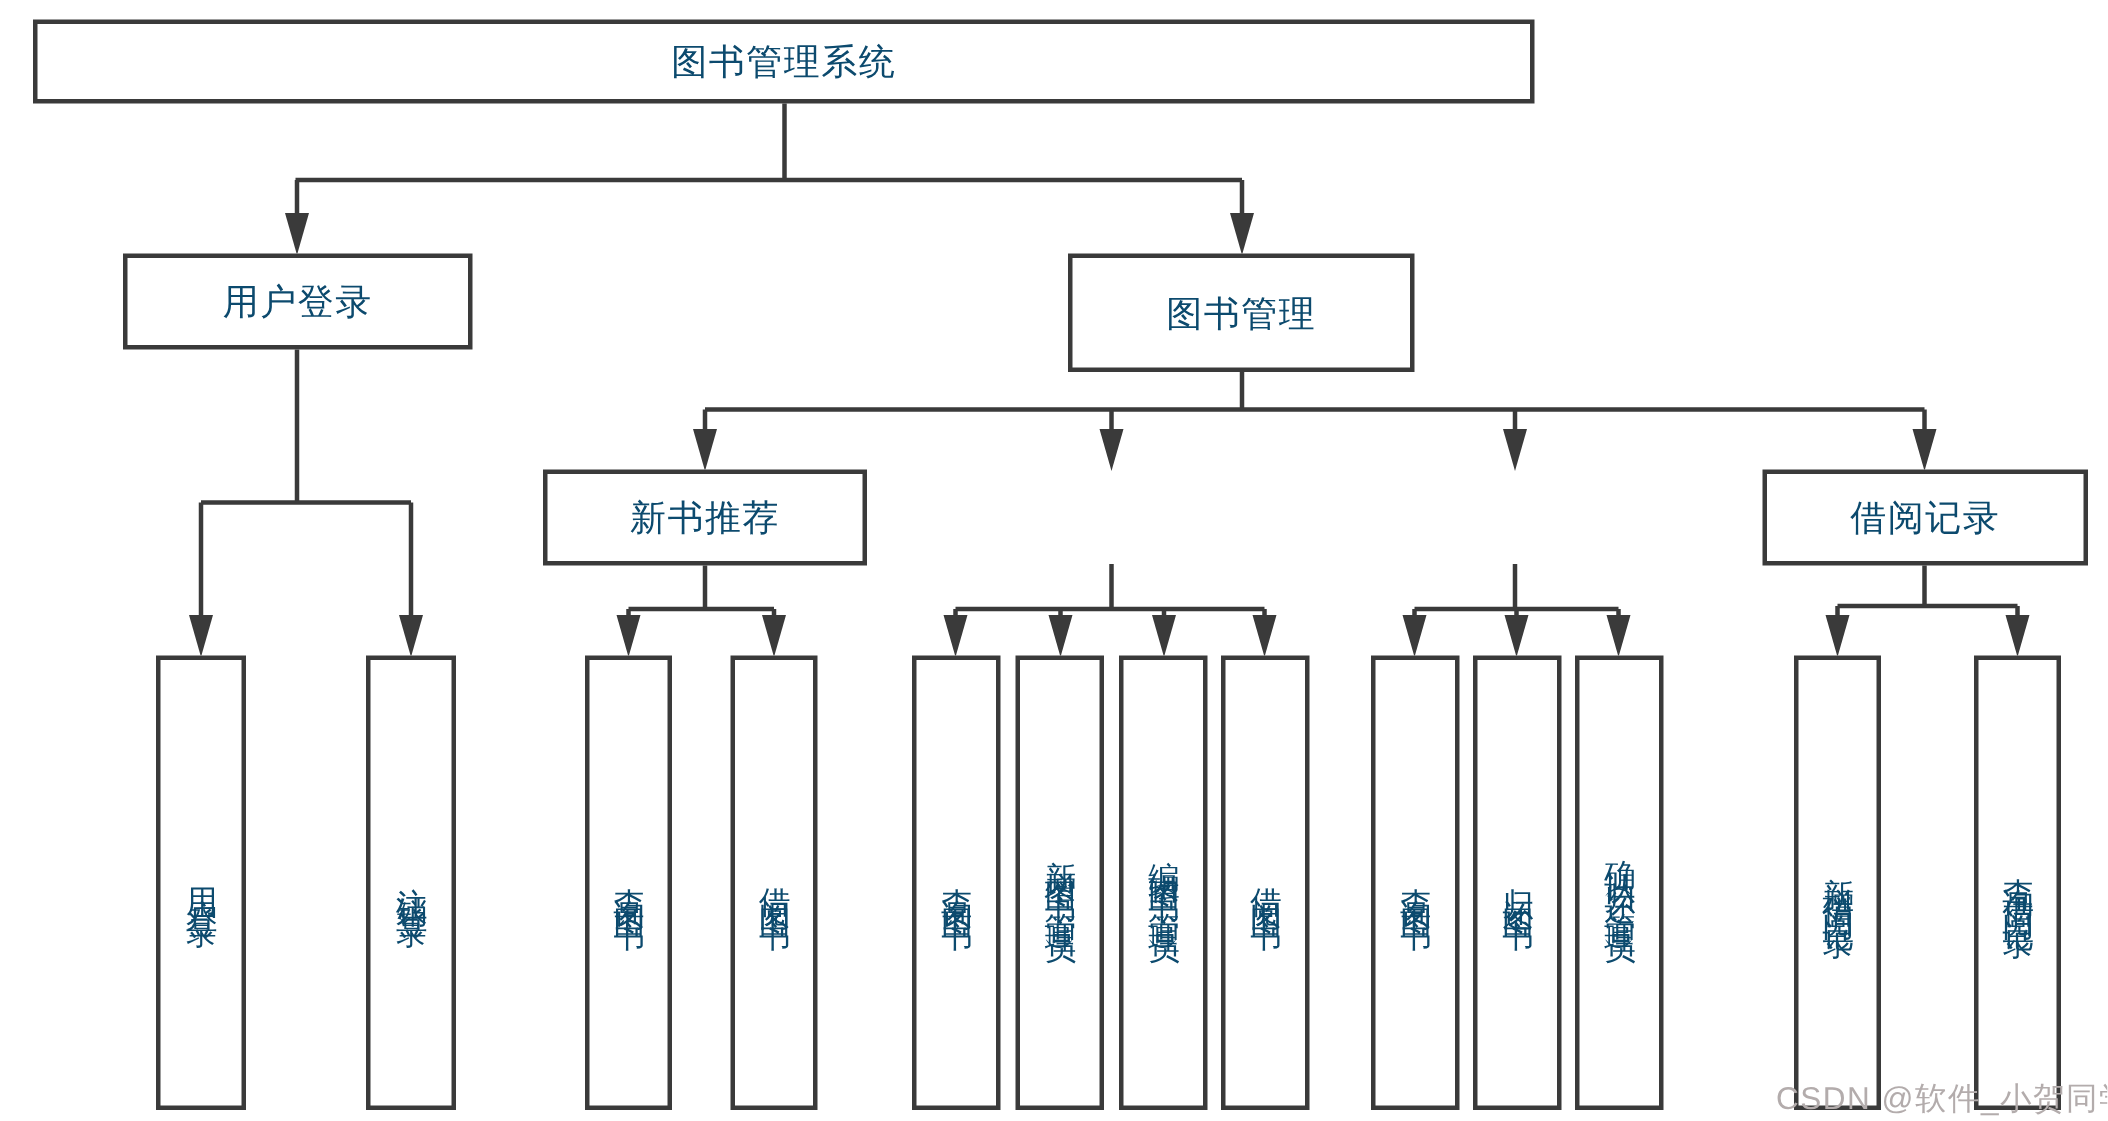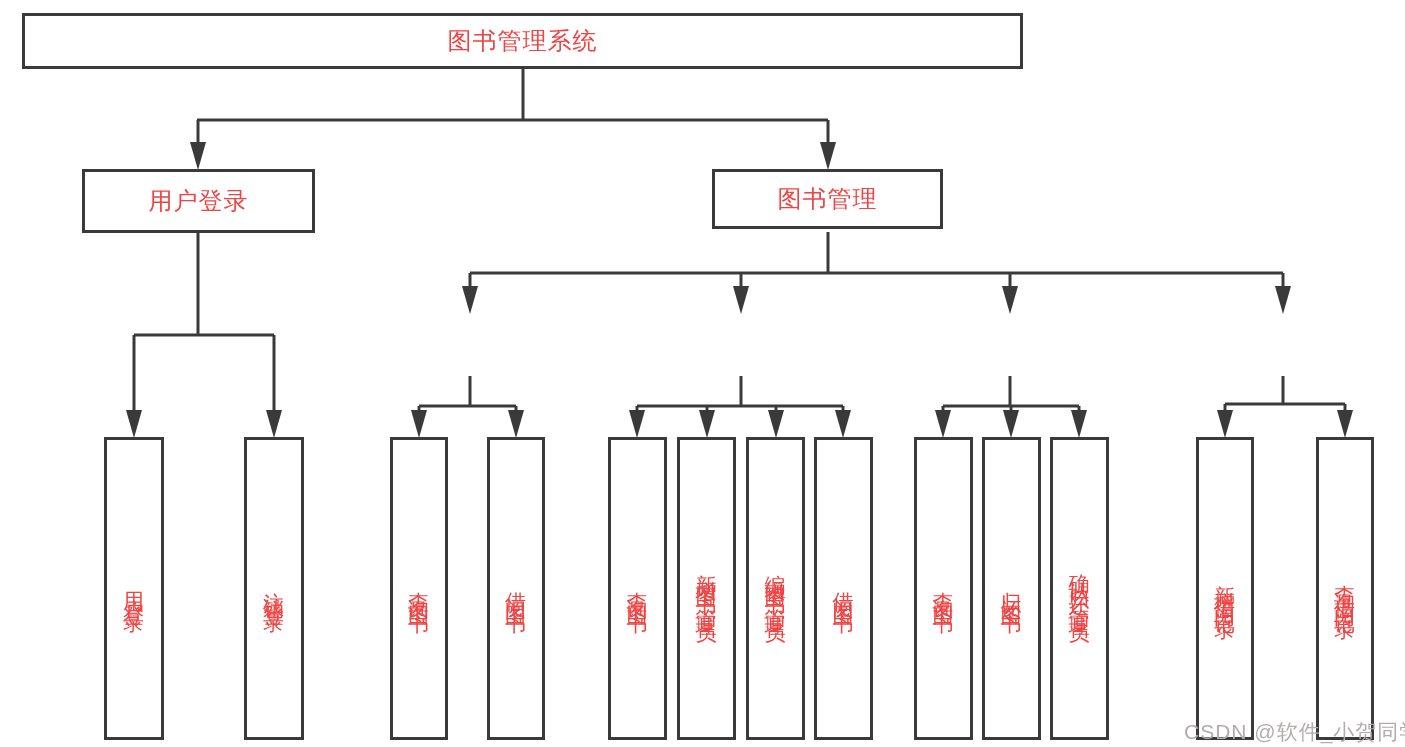--- a/index.html
+++ b/index.html
@@ -12,39 +12,39 @@
   }
   .connectors{position:absolute;left:0;top:0;z-index:0;}
   .node{
     position:absolute;
     background:#ffffff;
     border:3px solid #3a3a3a;
     box-sizing:border-box;
     display:flex;
     align-items:center;
     justify-content:center;
-    color:#ef4444;
+    color:#0c4a6e;
     z-index:1;
   }
   .node-h{
     font-size:24px;
     letter-spacing:1px;
     white-space:nowrap;
   }
   .node-v{
     font-size:21px;
     writing-mode:vertical-rl;
     text-orientation:mixed;
     letter-spacing:7px;
     line-height:1;
   }
   
   .n-root{left:22px;top:13px;width:1001px;height:56px;}
   .n-user-login{left:82px;top:169px;width:233px;height:64px;}
-  .n-book-mgmt{left:712px;top:169px;width:231px;height:60px;}
+  .n-book-mgmt{left:712px;top:169px;width:231px;height:79px;}
   .n-new-book-rec{left:362px;top:313px;width:216px;height:64px;}
   .n-book-borrow{left:634px;top:313px;width:215px;height:64px;}
   .n-current-borrow{left:902px;top:313px;width:217px;height:64px;}
   .n-borrow-records{left:1175px;top:313px;width:217px;height:64px;}
   .lf{top:437px;height:303px;}
   .n-ul-login{left:104px;width:60px;}
   .n-ul-logout{left:244px;width:60px;}
   .n-nbr-query{left:390px;width:58px;}
   .n-nbr-borrow{left:487px;width:58px;}
   .n-bb-query{left:608px;width:59px;}
@@ -141,20 +141,26 @@
     <span>图书管理系统</span>
   </div>
 
   <div class="node node-h n-user-login">
     <span>用户登录</span>
   </div>
   <div class="node node-h n-book-mgmt">
     <span>图书管理</span>
   </div>
 
+  <div class="node node-h n-new-book-rec">
+    <span>新书推荐</span>
+  </div>
+  <div class="node node-h n-borrow-records">
+    <span>借阅记录</span>
+  </div>
 
   <div class="node node-v lf n-ul-login">
     <span>用户登录</span>
   </div>
   <div class="node node-v lf n-ul-logout">
     <span>注销登录</span>
   </div>
 
   <div class="node node-v lf n-nbr-query">
     <span>查询图书</span>

